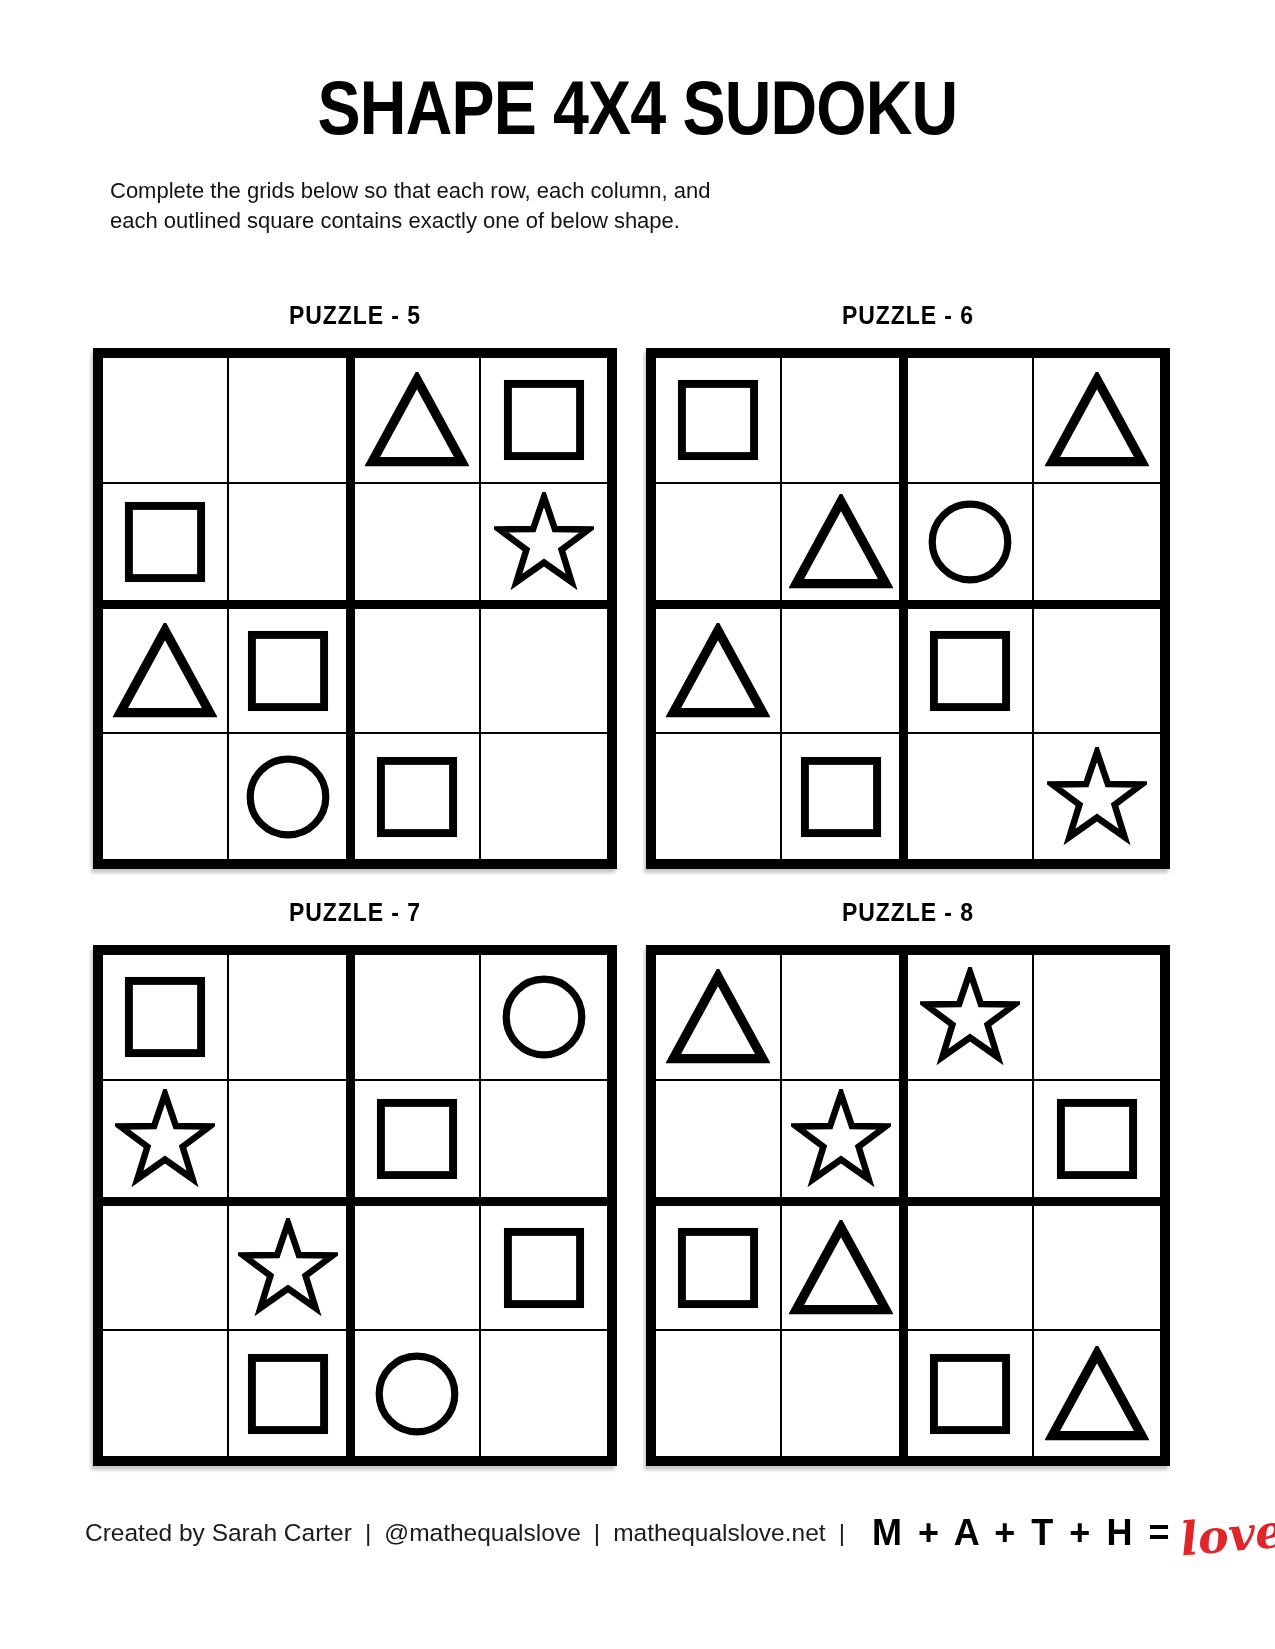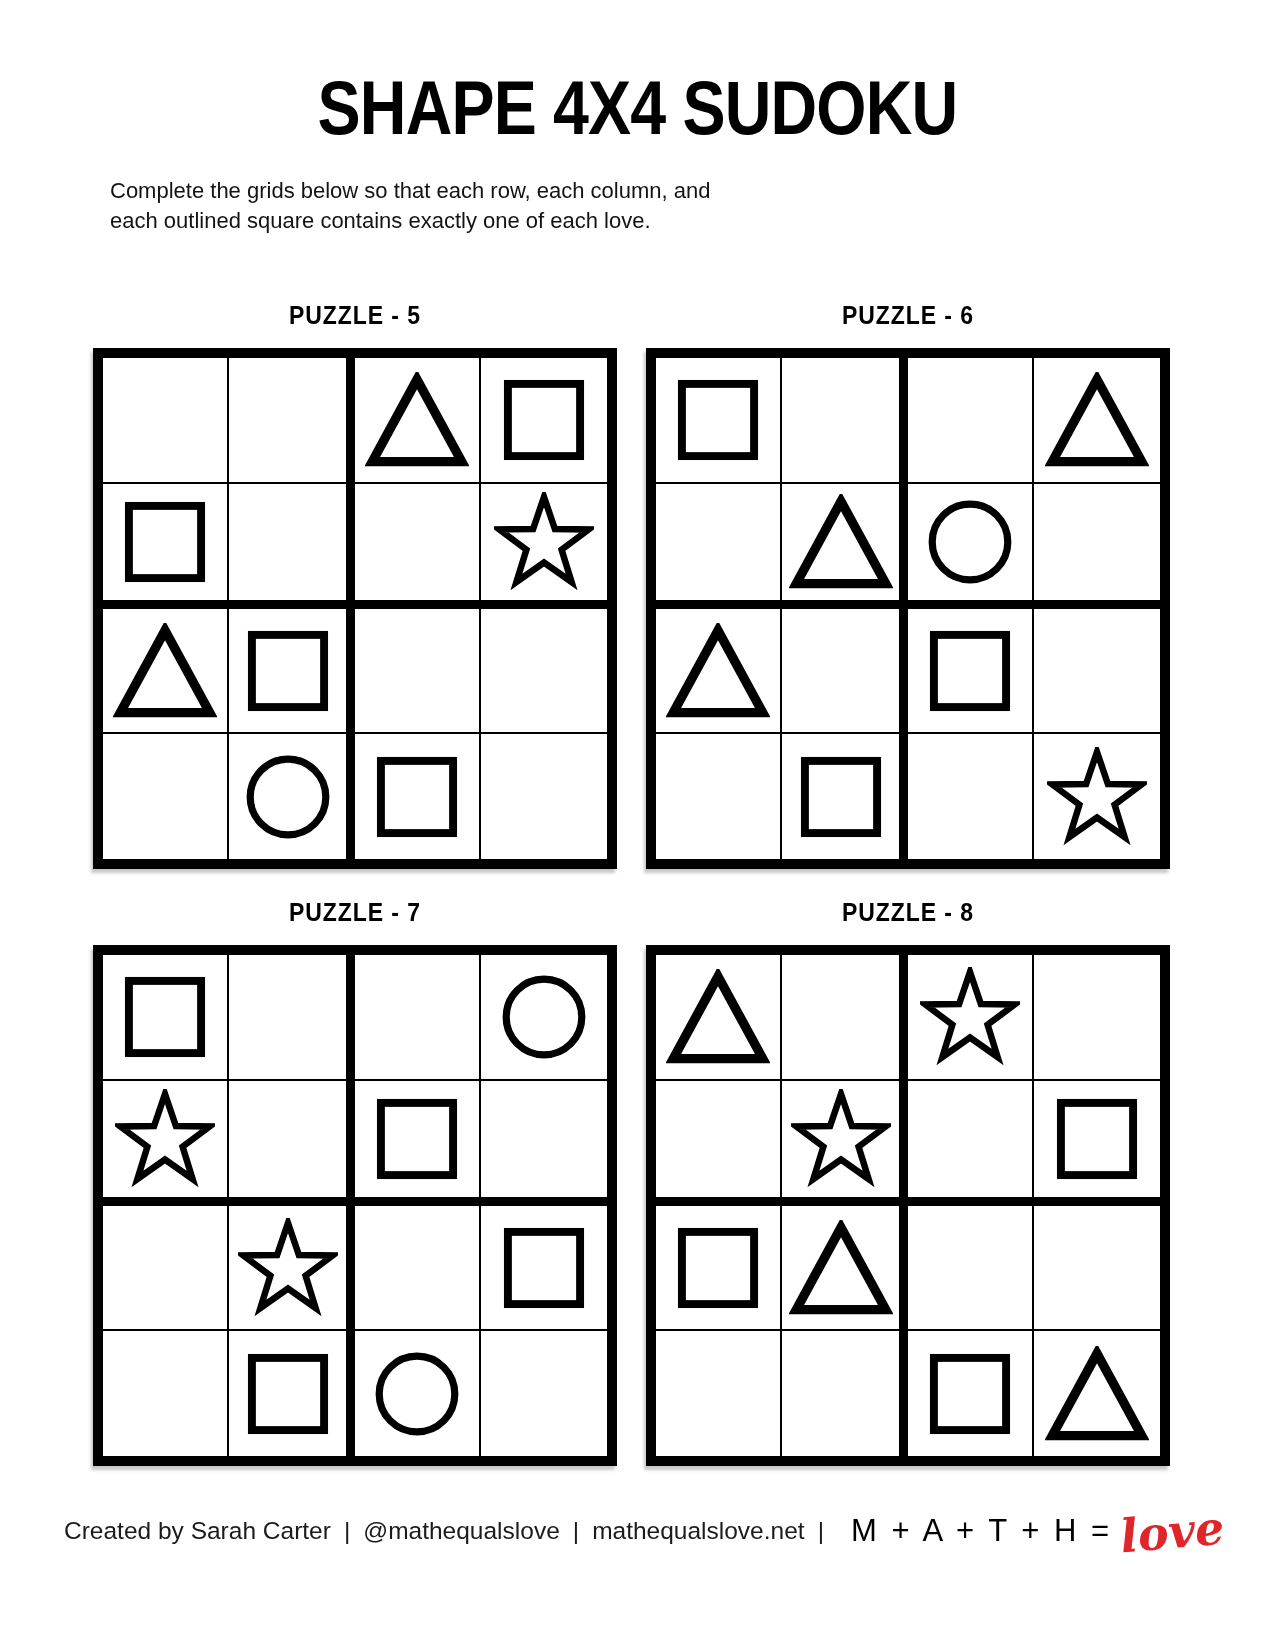--- a/index.html
+++ b/index.html
@@ -77,32 +77,32 @@
   .cell.r1 { border-bottom-width: 9px; }
   .cell.r3 { border-bottom: none; }
 
   .shape { fill: none; stroke: #000; display: block; }
   .shape-square   { width: 88px;  height: 88px; stroke-width: 9; }
   .shape-circle   { width: 90px;  height: 90px; stroke-width: 8; }
   .shape-triangle { width: 104px; height: 96px; stroke-width: 9; stroke-linejoin: miter; }
   .shape-star     { width: 100px; height: 100px; stroke-width: 6.5; stroke-linejoin: miter; }
 
   .footer {
-    margin: 46px 0 0 64px;
+    margin: 46px 0 0 85px;
     display: flex;
     align-items: center;
     white-space: nowrap;
     font-size: 24.5px;
     color: #1b1b1b;
   }
   .footer .seg { margin-right: 13px; }
   .footer .sep { margin-right: 13px; color: #1b1b1b; }
   .logo-math {
-    font-weight: 400;
-    font-size: 31px;
+    font-weight: 700;
+    font-size: 36px;
     letter-spacing: 3px;
     color: #000;
     margin-left: 14px;
     margin-right: 8px;
   }
   .logo-love {
     font-family: "DejaVu Serif", serif;
     font-style: italic;
     font-weight: 700;
     font-size: 46px;
@@ -111,21 +111,21 @@
     display: inline-block;
   }
 </style>
 </head>
 <body>
 
 <div class="page">
 
   <h1 class="title">SHAPE 4X4 SUDOKU</h1>
 
-  <p class="instructions"><span>Complete the grids below so that each row, each column, and</span><br><span>each outlined square contains exactly one of each love.</span></p>
+  <p class="instructions"><span>Complete the grids below so that each row, each column, and</span><br><span>each outlined square contains exactly one of below shape.</span></p>
 
   <div class="puzzles">
 
     <section class="puzzle">
       <h2 class="ptitle">PUZZLE - 5</h2>
       <div class="grid">
           <div class="cell r0 c0"></div>
           <div class="cell r0 c1"></div>
           <div class="cell r0 c2">
             <svg class="shape shape-triangle" viewBox="0 0 100 92">

